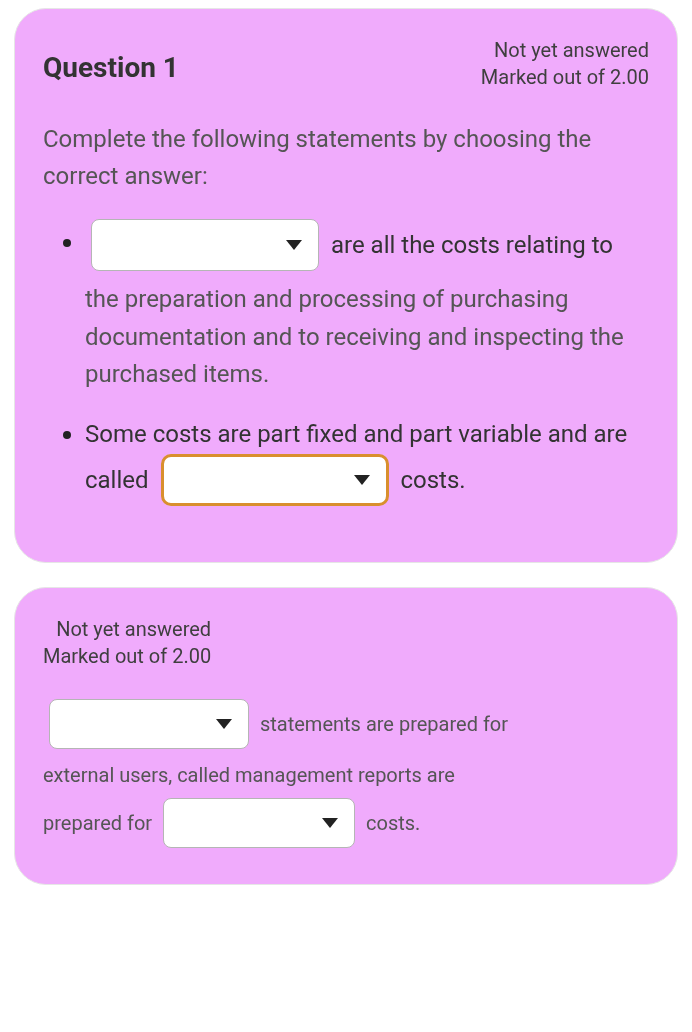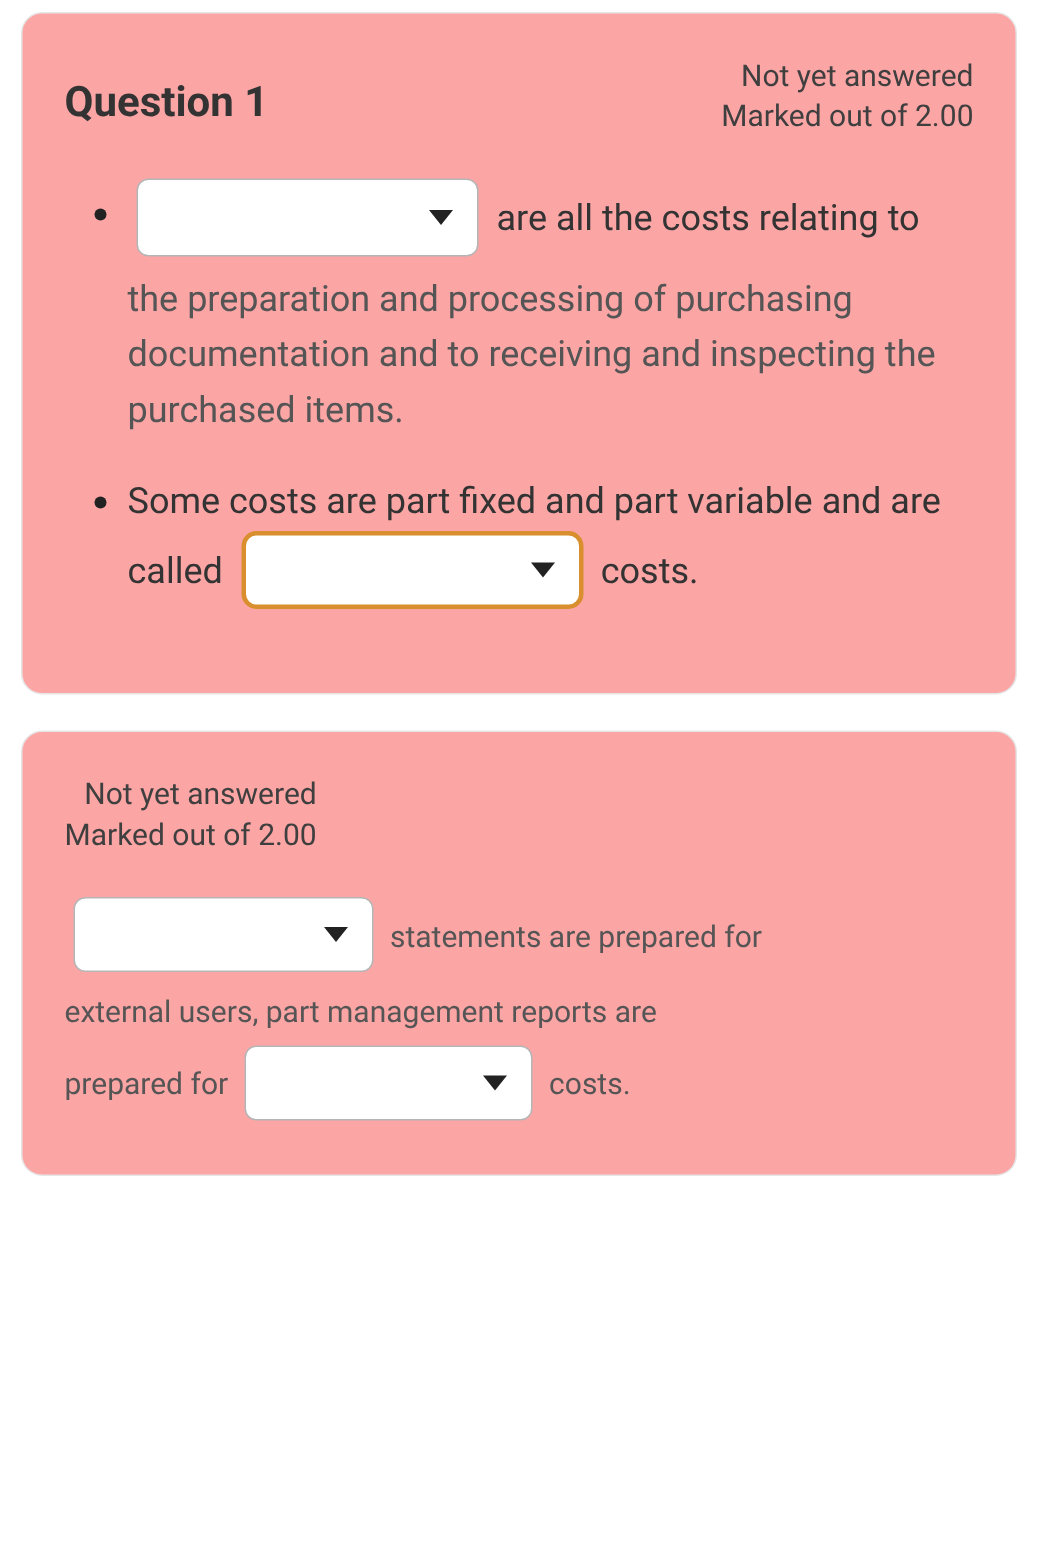--- a/index.html
+++ b/index.html
@@ -1,24 +1,24 @@
 <!DOCTYPE html>
 <html><head>
 <meta charset="utf-8">
 <style>
   * { box-sizing: border-box; margin: 0; padding: 0; }
   html, body { width: 692px; background: #fff; font-family: -apple-system, BlinkMacSystemFont, "Segoe UI", Roboto, Arial, sans-serif; color: #3a3a3a; }
   .page { padding: 8px 14px; }
 
   .card {
     border: 1px solid #e6e6e6;
-    border-radius: 14px;
+    border-radius: 32px;
     padding: 28px 28px 34px 28px;
     margin-bottom: 24px;
-    background: #fca5a5;
+    background: #f0abfc;
   }
 
   .card-head {
     display: flex;
     justify-content: space-between;
     align-items: flex-start;
     margin-bottom: 30px;
   }
   .q-title {
     font-size: 28px;
@@ -107,20 +107,21 @@
 
   <div class="card">
     <div class="card-head">
       <div class="q-title">Question 1</div>
       <div class="meta">
         <div>Not yet answered</div>
         <div>Marked out of 2.00</div>
       </div>
     </div>
 
+    <div class="prompt">Complete the following statements by choosing the correct answer:</div>
 
     <ul class="bullets">
       <li>
         <span class="dropdown dd-b">
           <span class="value"></span>
           <span class="caret"></span>
         </span>
         <span> are all the costs relating to </span>
         <div class="flow-cont" style="margin-top:8px;">the preparation and processing of purchasing documentation and to receiving and inspecting the purchased items.</div>
       </li>
@@ -143,21 +144,21 @@
       </div>
     </div>
 
 
     <div class="flow">
       <span class="dropdown dd-c">
         <span class="value"></span>
         <span class="caret"></span>
       </span>
       <span> statements are prepared for </span><br>
-      <span>external users, part management reports are </span><br>
+      <span>external users, called management reports are </span><br>
       <span>prepared for </span>
       <span class="dropdown dd-d">
         <span class="value"></span>
         <span class="caret"></span>
       </span>
       <span> costs.</span>
     </div>
   </div>
 
 </div>

